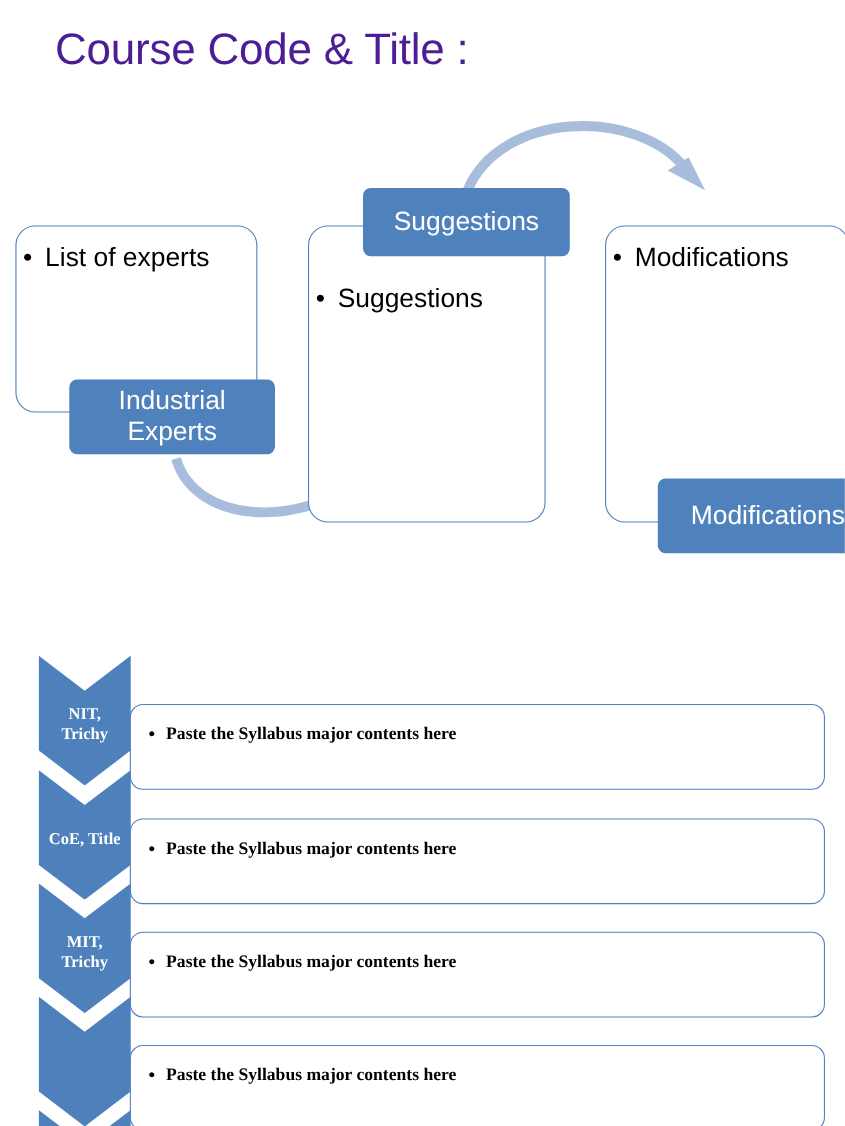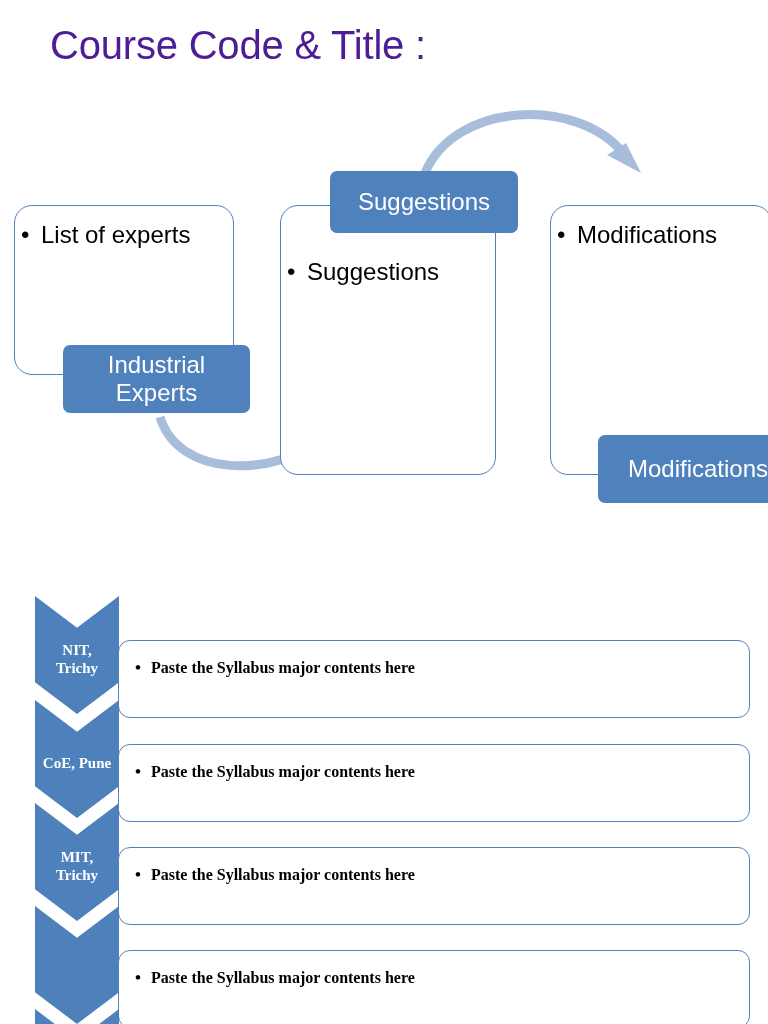--- a/index.html
+++ b/index.html
@@ -225,21 +225,21 @@
     <div class="chevron"></div>
     <div class="chevron-label">NIT,
 Trichy</div>
     <div class="syllabus-box">
       <div class="syllabus-text">Paste the Syllabus major contents here</div>
     </div>
   </div>
 
   <div class="syllabus-row" style="top:104px;">
     <div class="chevron"></div>
-    <div class="chevron-label">CoE, Pune</div>
+    <div class="chevron-label">CoE, Title</div>
     <div class="syllabus-box">
       <div class="syllabus-text">Paste the Syllabus major contents here</div>
     </div>
   </div>
 
   <div class="syllabus-row" style="top:207px;">
     <div class="chevron"></div>
     <div class="chevron-label">MIT,
 Trichy</div>
     <div class="syllabus-box">

